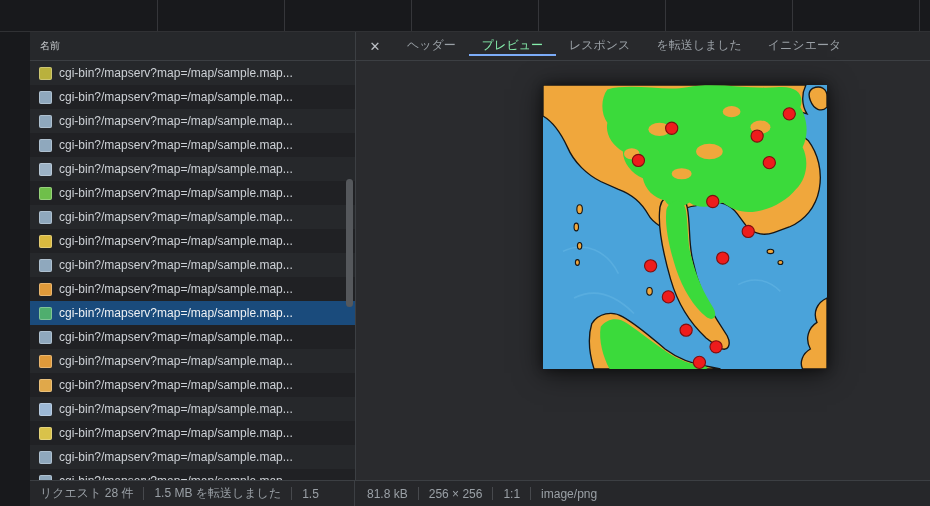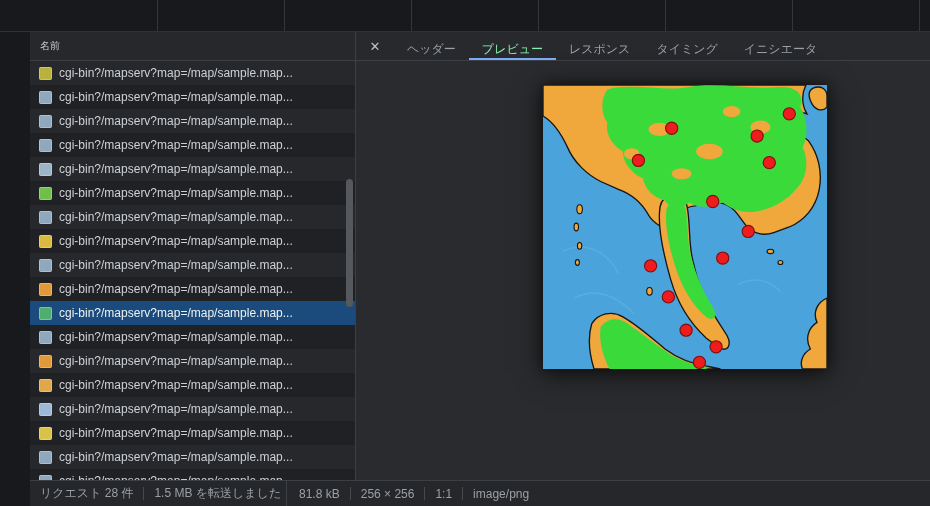--- a/index.html
+++ b/index.html
@@ -73,21 +73,21 @@
     background:#4aa3da;
   }
   .preview-image svg{display:block;}
   
   .status-bar{
     position:absolute;left:30px;right:0;bottom:0;height:26px;
     background:#26272a;border-top:1px solid #3c3f43;box-sizing:border-box;
     display:flex;align-items:center;font-size:12px;color:#9aa0a6;
   }
   .status-left{
-    width:257px;flex:none;border-right:1px solid #3c3f43;height:100%;
+    width:325px;flex:none;border-right:1px solid #3c3f43;height:100%;
     display:flex;align-items:center;overflow:hidden;padding-left:10px;box-sizing:border-box;
   }
   .status-right{flex:1;display:flex;align-items:center;padding-left:12px;overflow:hidden;}
   .status-item{white-space:nowrap;flex:none;}
   .divider{width:1px;height:13px;background:#47494d;margin:0 10px;flex:none;}
 </style>
 </head>
 <body>
 
 <div class="top-strip"></div>
@@ -171,25 +171,25 @@
           <span>cgi-bin?/mapserv?map=/map/sample.map...</span>
         </div>
       </div>
     <div class="scrollbar-thumb"></div>
   </div>
 </div>
 
 <div class="right-panel">
   <div class="tab-bar">
     <div class="close-btn">✕</div>
-    <div style="display:flex;align-items:flex-end;">
+    <div style="display:flex;align-items:center;">
         <div class="tab">ヘッダー</div>
         <div class="tab active">プレビュー</div>
         <div class="tab">レスポンス</div>
-        <div class="tab">タイミング</div>
+        <div class="tab">を転送しました</div>
         <div class="tab">イニシエータ</div>
       </div>
   </div>
   <div class="preview-area">
     <div class="preview-image">
       <svg viewBox="0 0 256 256" width="284" height="284" xmlns="http://www.w3.org/2000/svg">
 
         <rect width="256" height="256" fill="#4aa3da"></rect>
 
         <g stroke="#5fb2e2" stroke-width="1.4" fill="none" opacity="0.7">

